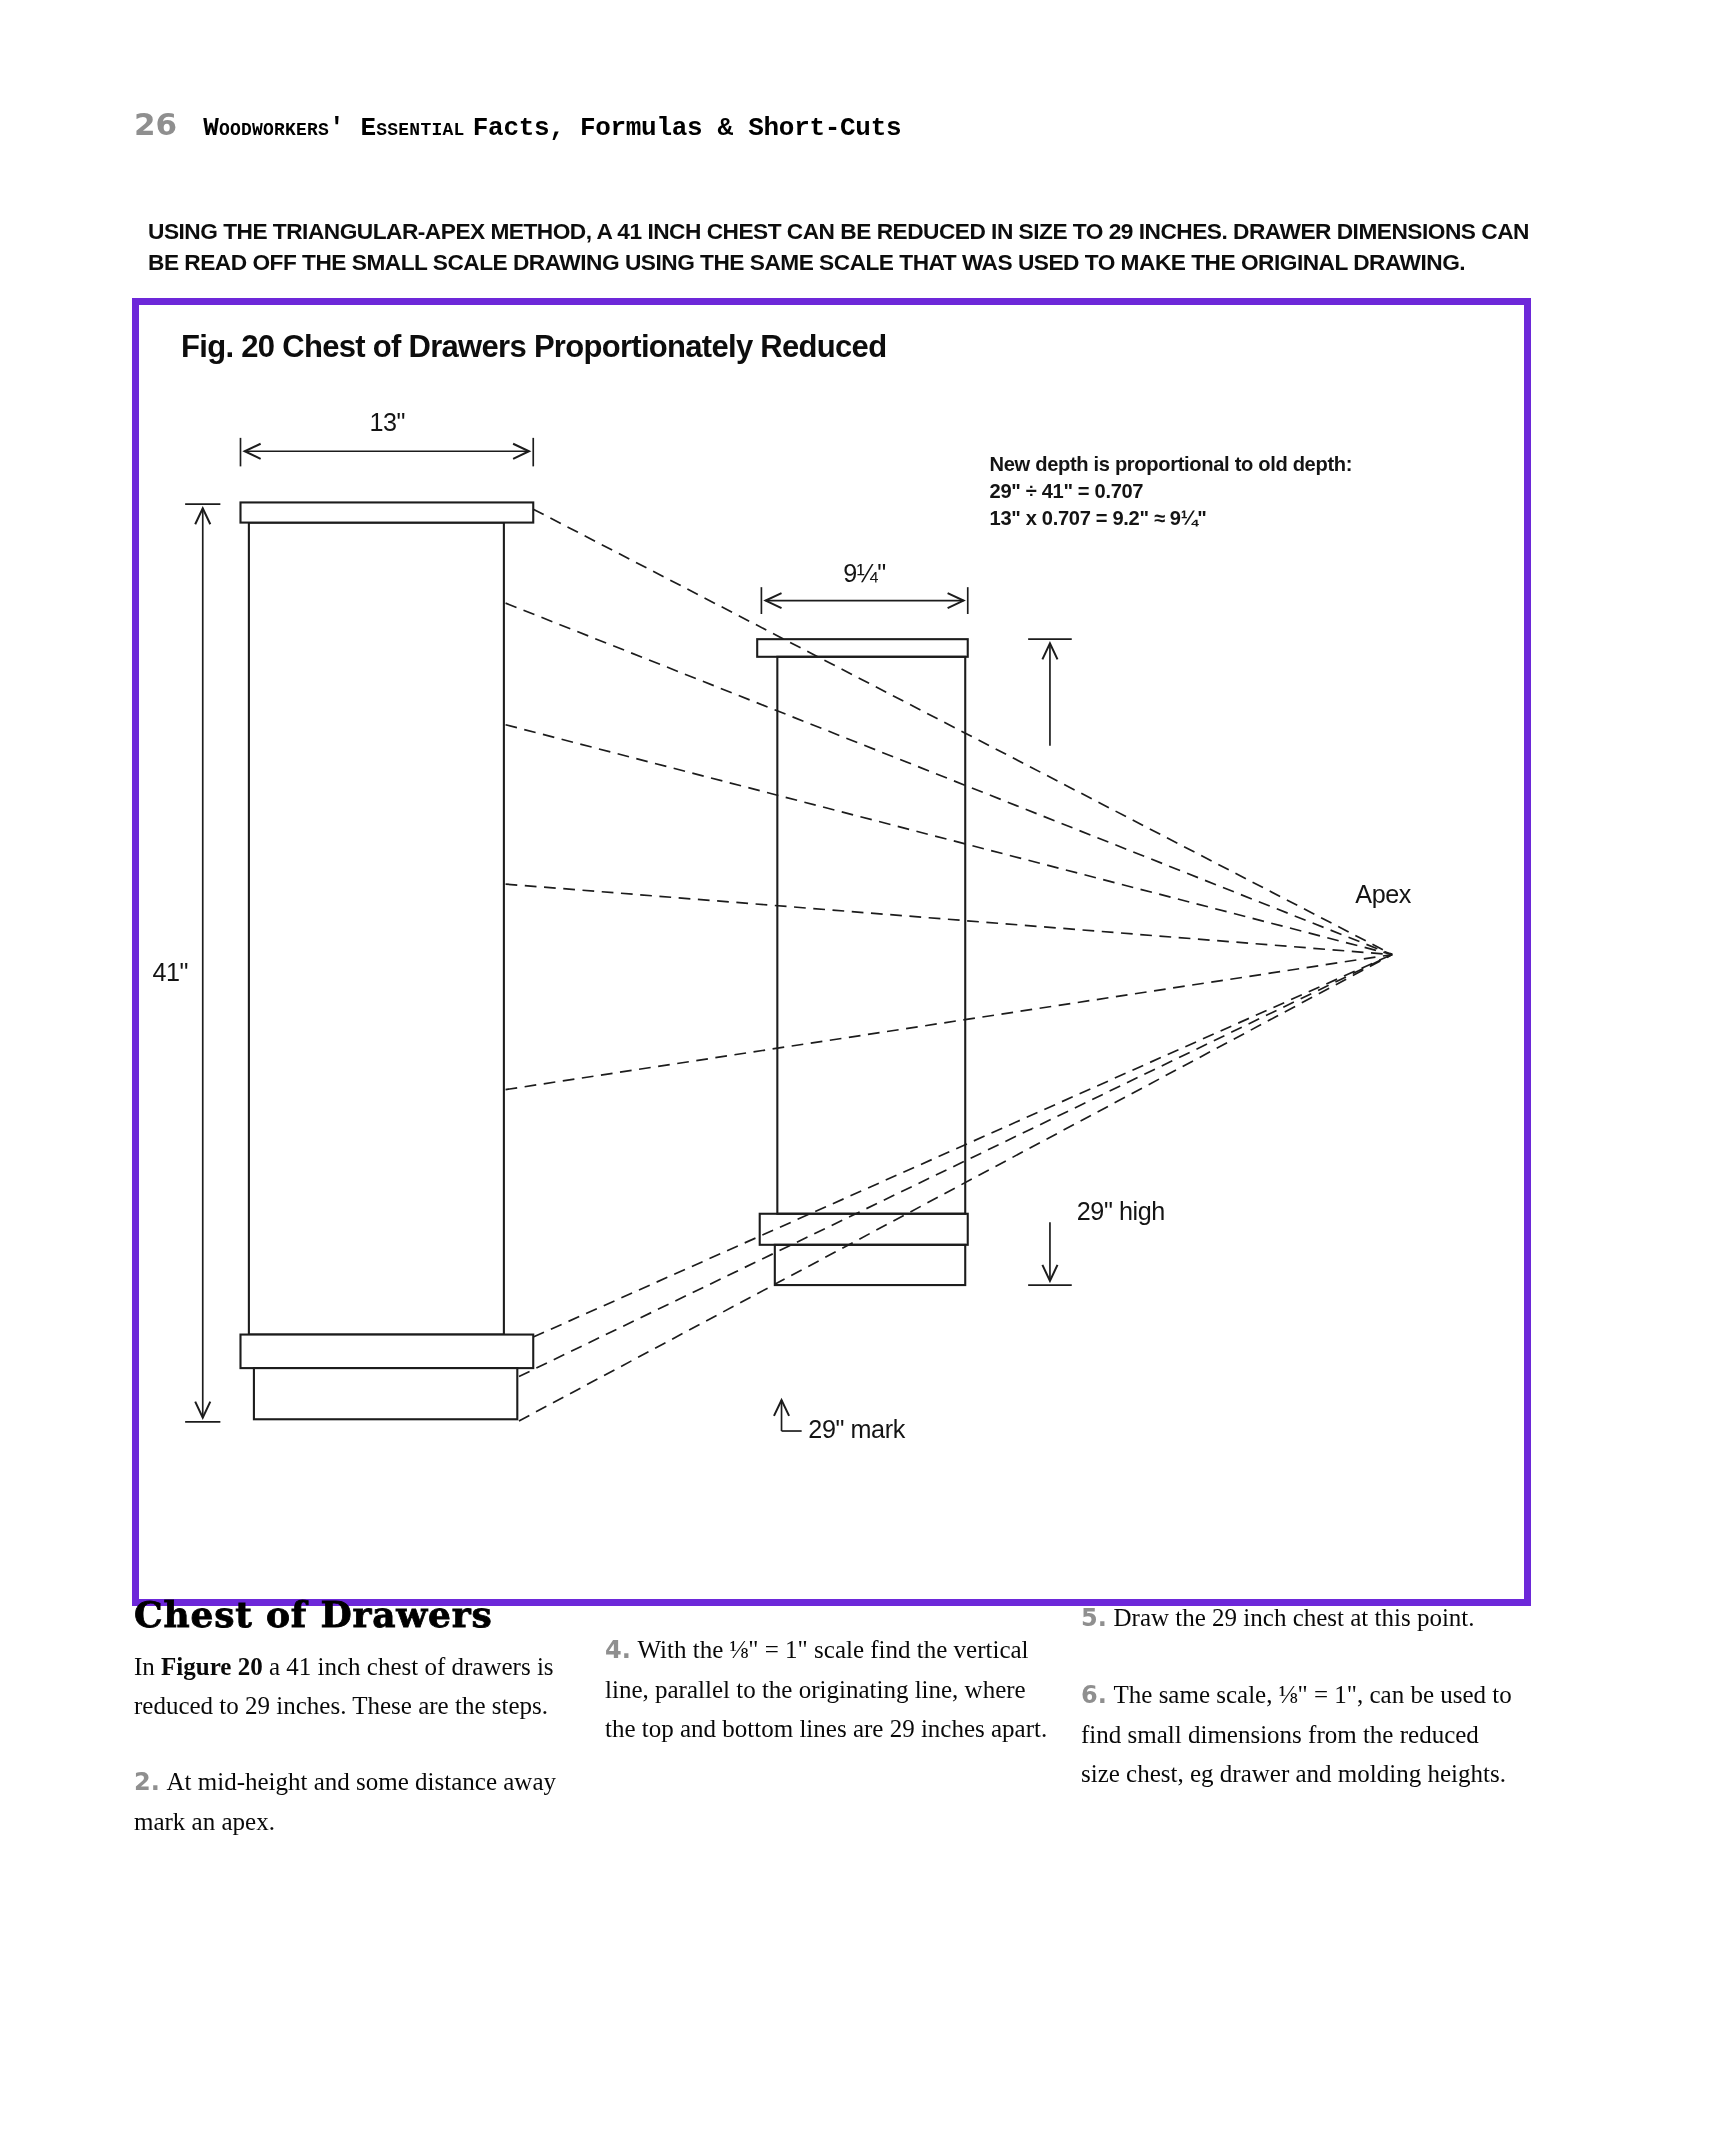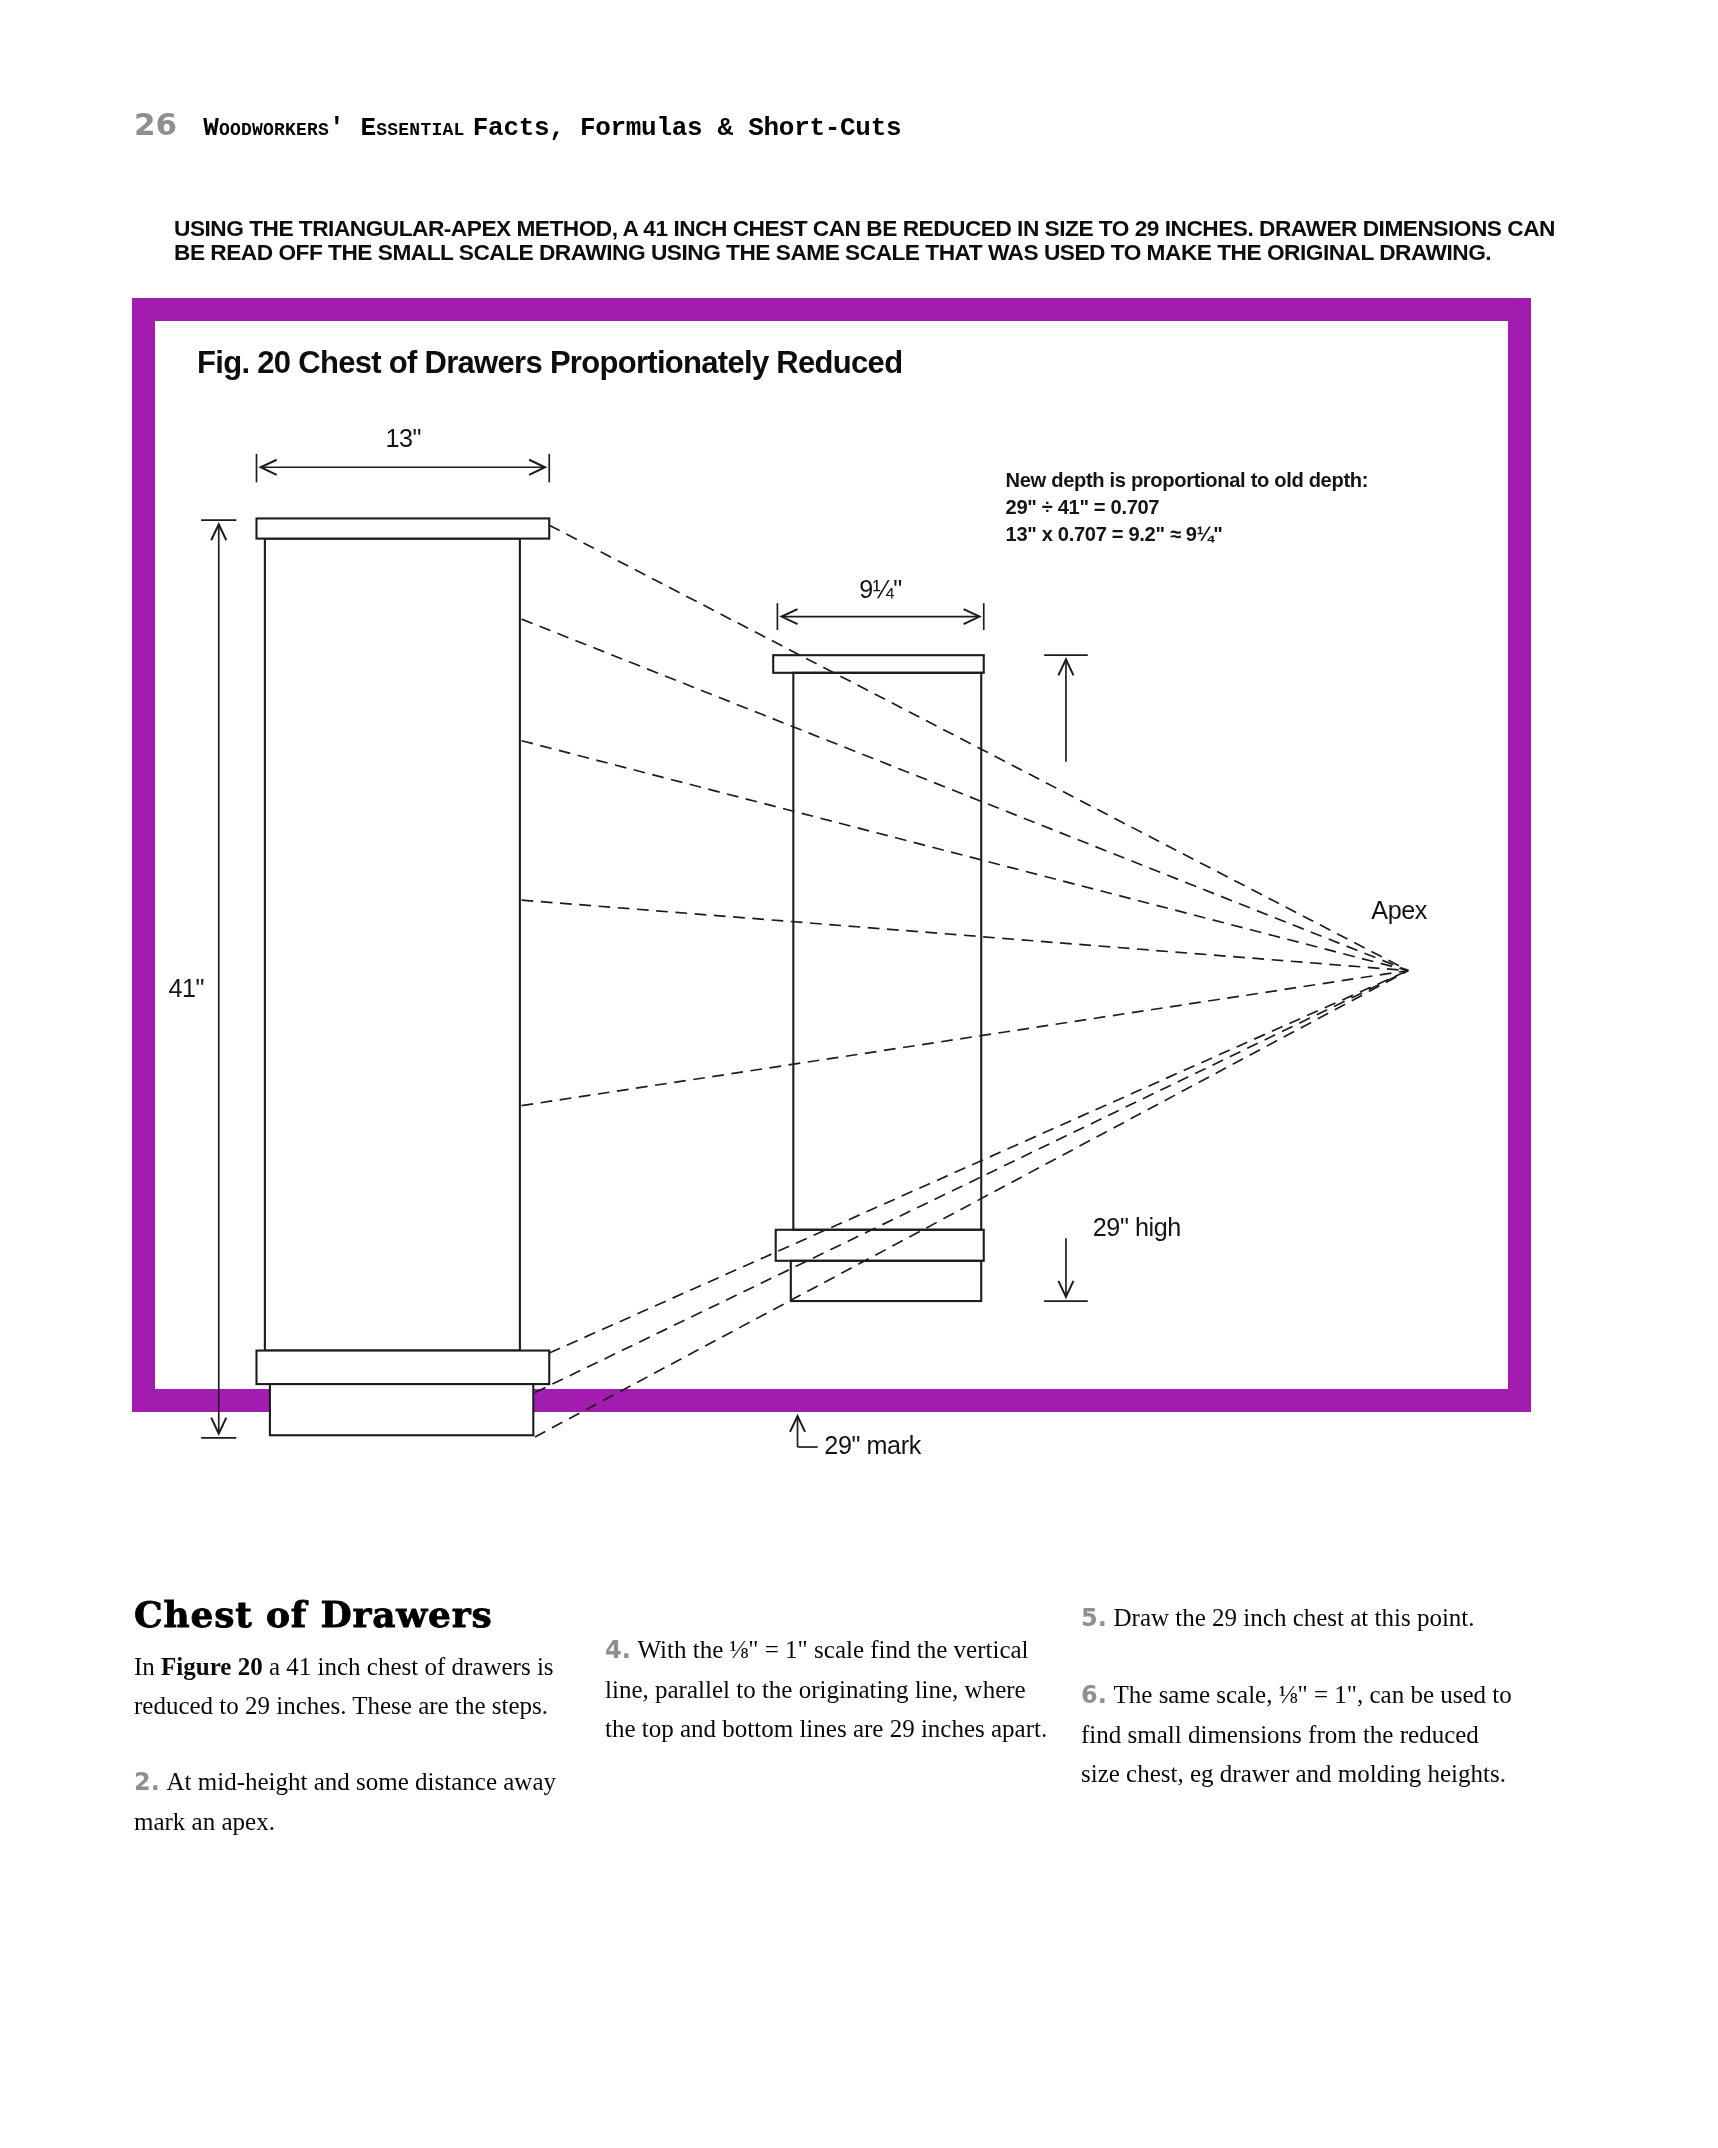--- a/index.html
+++ b/index.html
@@ -11,29 +11,29 @@
   }
 
   
   .page-header { position:absolute; left:134px; top:106px; display:flex; align-items:baseline; gap:26px; }
   .page-num { font-family:"DejaVu Sans", sans-serif; font-weight:bold; font-size:31px; color:#8f8f8f; }
   .book-title { font-family:Liberation Mono, monospace; font-weight:bold; font-size:26px; letter-spacing:-0.3px; }
   .book-title .smallcaps { font-variant:small-caps; letter-spacing:0.2px; margin-right:8.4px; }
 
   
   .caption {
-    position:absolute; left:174px; top:216px; width:1410px;
+    position:absolute; left:148px; top:216px; width:1410px;
     font-family:"Liberation Sans", sans-serif; font-weight:bold;
-    font-size:22.7px; line-height:24px; letter-spacing:-0.5px; color:#0d0d0d;
+    font-size:22.7px; line-height:31px; letter-spacing:-0.5px; color:#0d0d0d;
   }
 
   
   .figure-frame {
-    position:absolute; left:132px; top:298px; width:1399px; height:1114px;
-    background:#a21caf; padding:23px;
+    position:absolute; left:132px; top:298px; width:1399px; height:1308px;
+    background:#6d28d9; padding:7px;
   }
   .figure-inner { position:relative; width:100%; height:100%; background:#ffffff; }
   .figure-title {
     position:absolute; left:42px; top:23.5px;
     font-family:"Liberation Sans", sans-serif; font-weight:bold;
     font-size:31px; letter-spacing:-0.7px; color:#0d0d0d; white-space:nowrap;
   }
   svg.drawing { position:absolute; left:0; top:0; width:1353px; height:1201px; }
   svg.drawing text {
     font-family:"Liberation Sans", sans-serif; fill:#141414; font-size:30px; letter-spacing:-0.5px;

